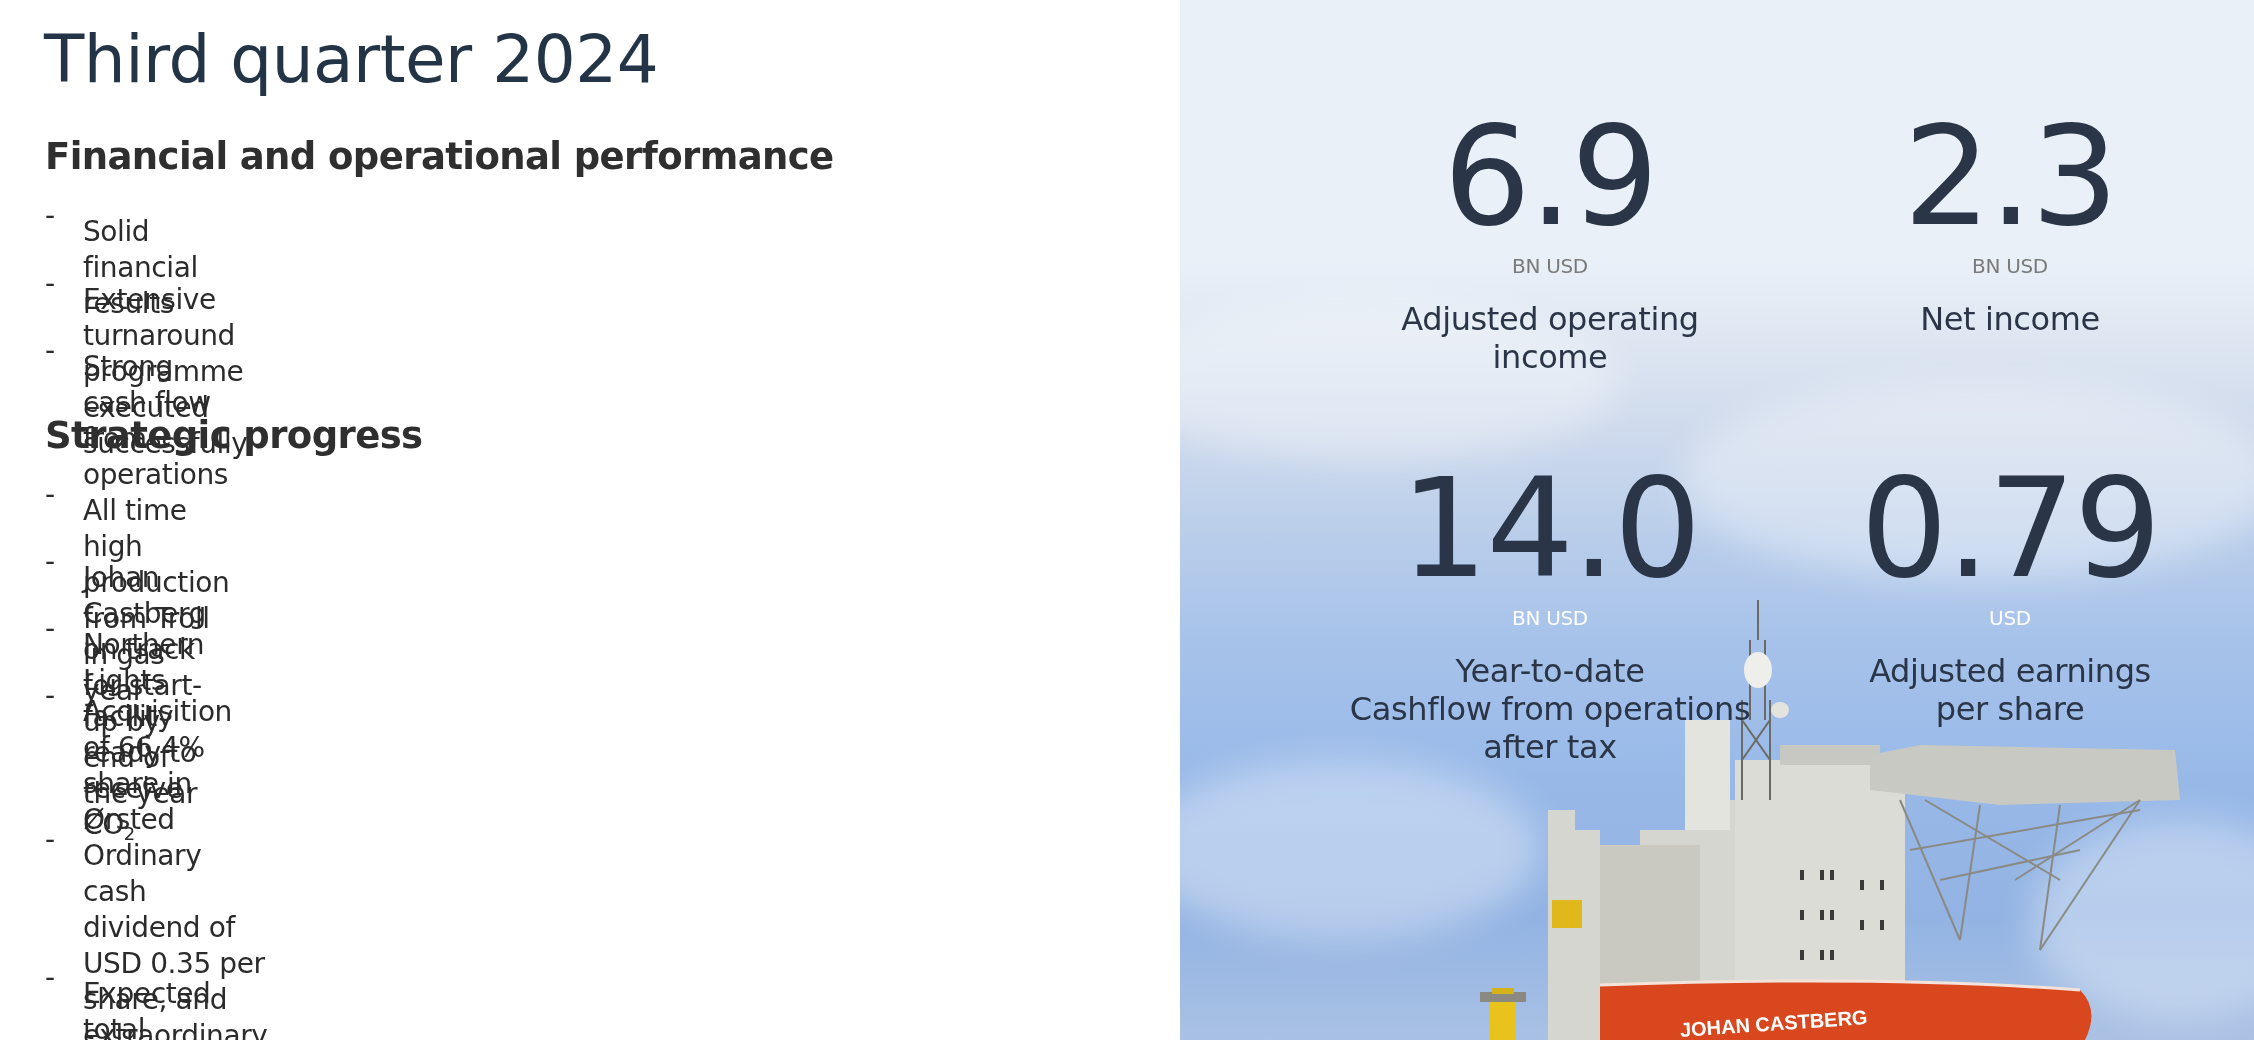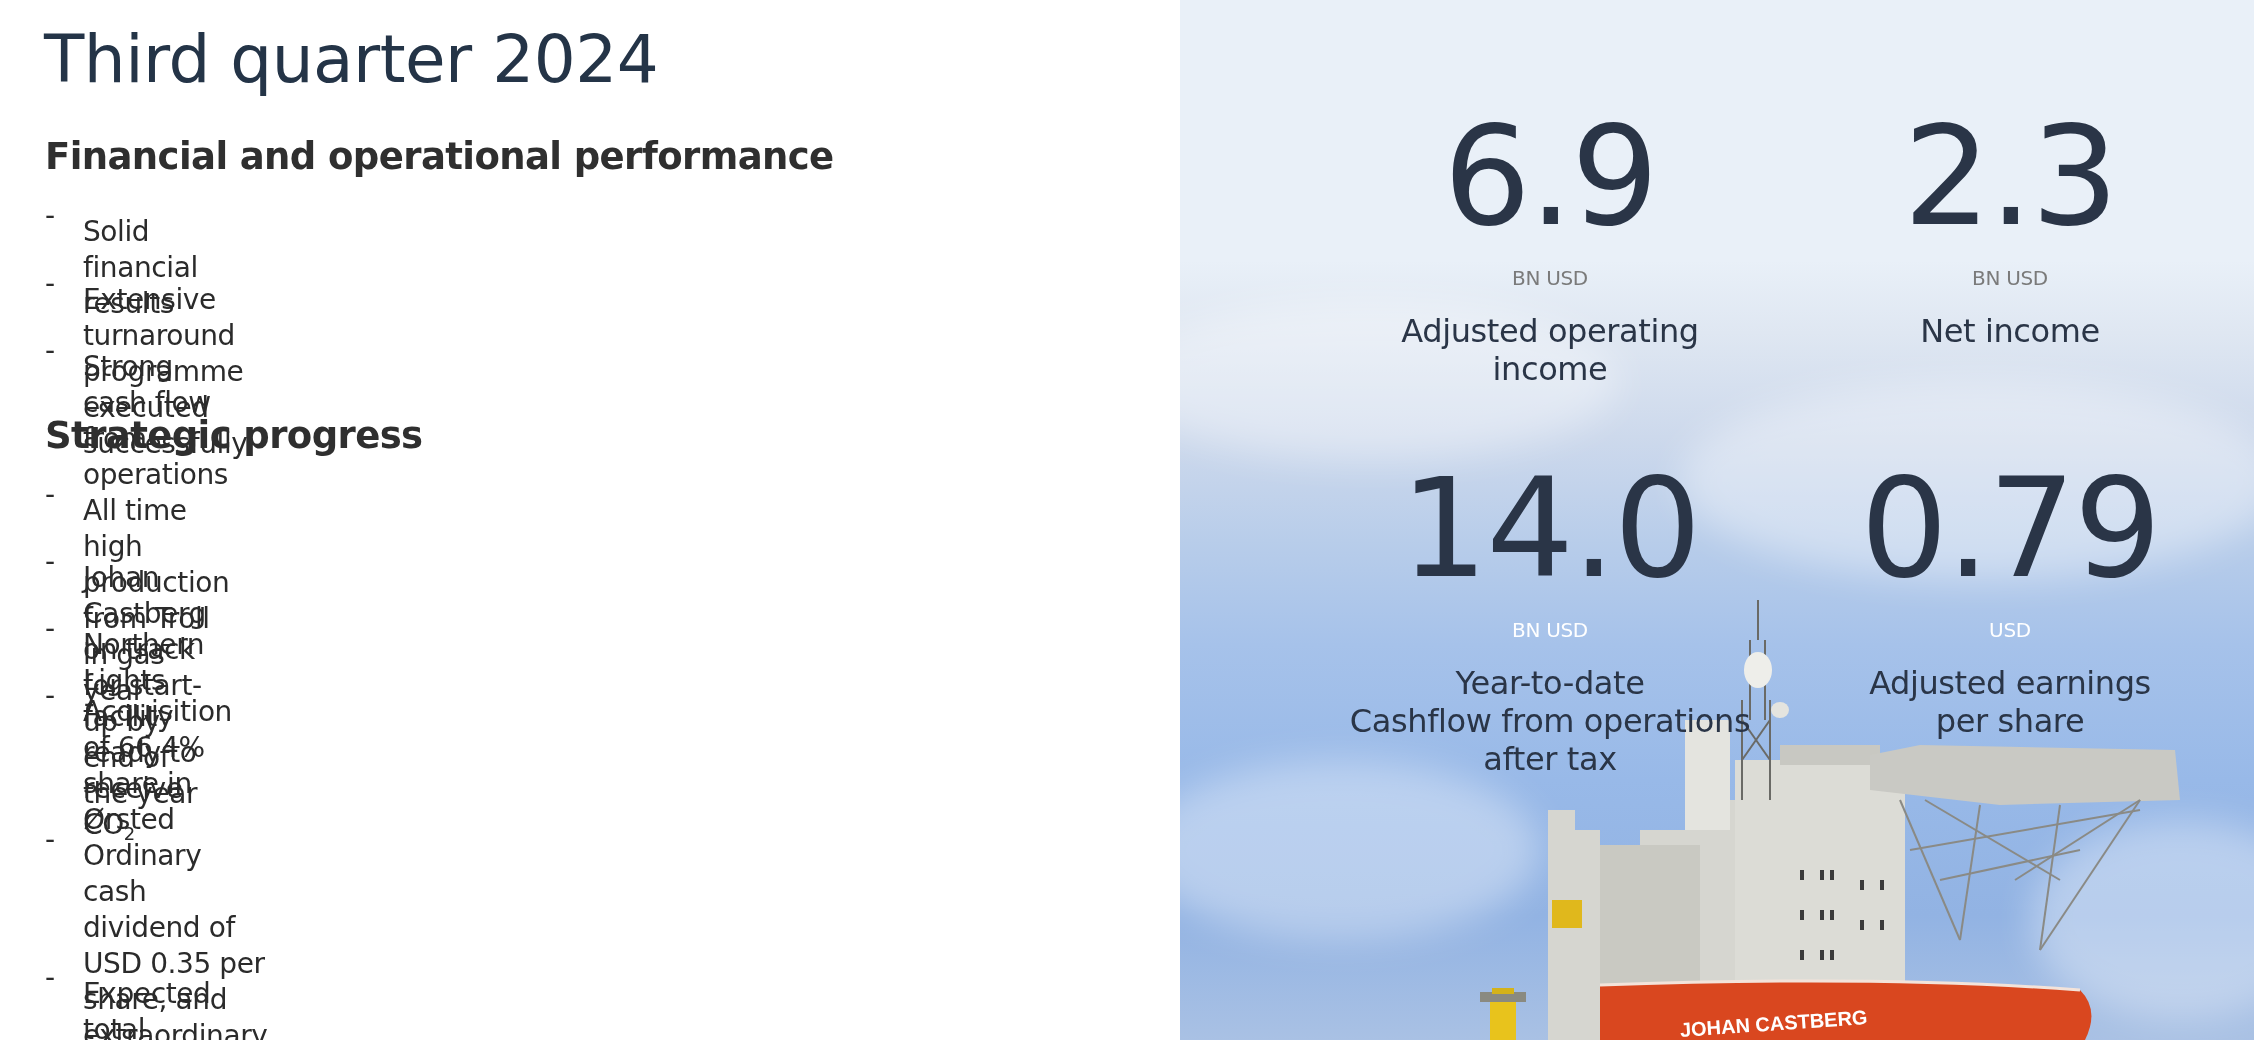--- a/index.html
+++ b/index.html
@@ -14,21 +14,21 @@
   .bullet .dash { position: absolute; left: 0; top: 0; }
   .bullet .text { position: absolute; left: 38px; top: 16px; white-space: pre-line; }
   .bullet sub { font-size: 18px; vertical-align: -6px; line-height: 0; }
 
   .right { position: absolute; left: 1180px; top: 0; width: 1074px; height: 1040px; overflow: hidden;
     background: linear-gradient(180deg, #e9f0f8 0%, #e9f0f8 25%, #dfe7f2 32%, #cdd9ec 42%, #b8cdea 52%, #a6c2ea 62%, #98b9e8 75%, #92b3e3 88%, #a9c1e4 100%); }
   .cloud { position: absolute; border-radius: 50%; background: rgba(255,255,255,0.35); filter: blur(18px); }
 
   .metric { position: absolute; text-align: center; color: #2a3547; }
   .metric .value { font-size: 138px; font-weight: 400; letter-spacing: -2px; line-height: 1; font-family: "DejaVu Sans", sans-serif; }
-  .metric .unit { font-size: 20px; color: #7a7a7a; margin-top: 20px; letter-spacing: -0.3px; }
+  .metric .unit { font-size: 20px; color: #7a7a7a; margin-top: 8px; letter-spacing: -0.3px; }
   .metric .unit.light { color: #ffffff; }
   .metric .label { font-size: 32px; line-height: 38px; margin-top: 22px; color: #2a3547; letter-spacing: -0.4px; white-space: pre-line; }
 
   .ship { position: absolute; left: 0; top: 0; width: 1074px; height: 1040px; }
 </style>
 </head>
 <body>
 
 <div class="left">
   <h1 class="title">Third quarter 2024</h1>

